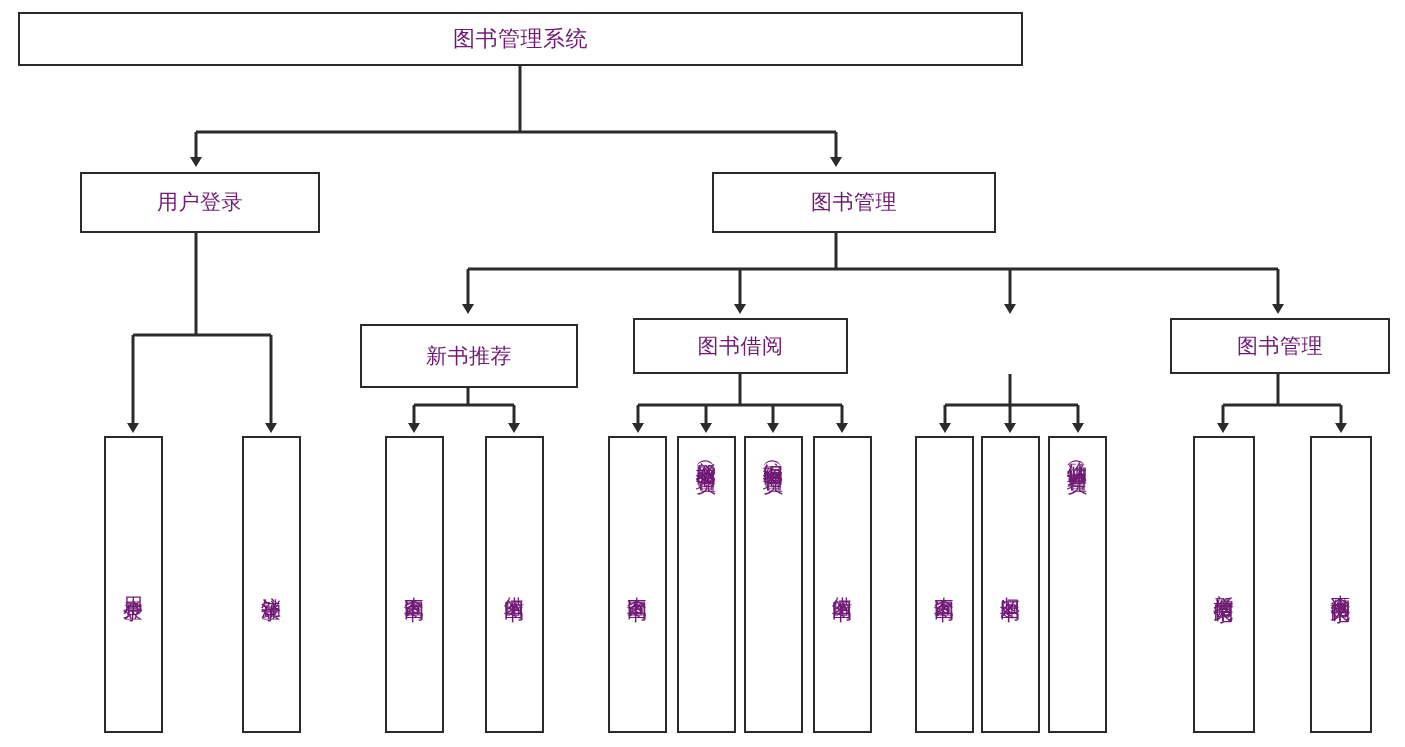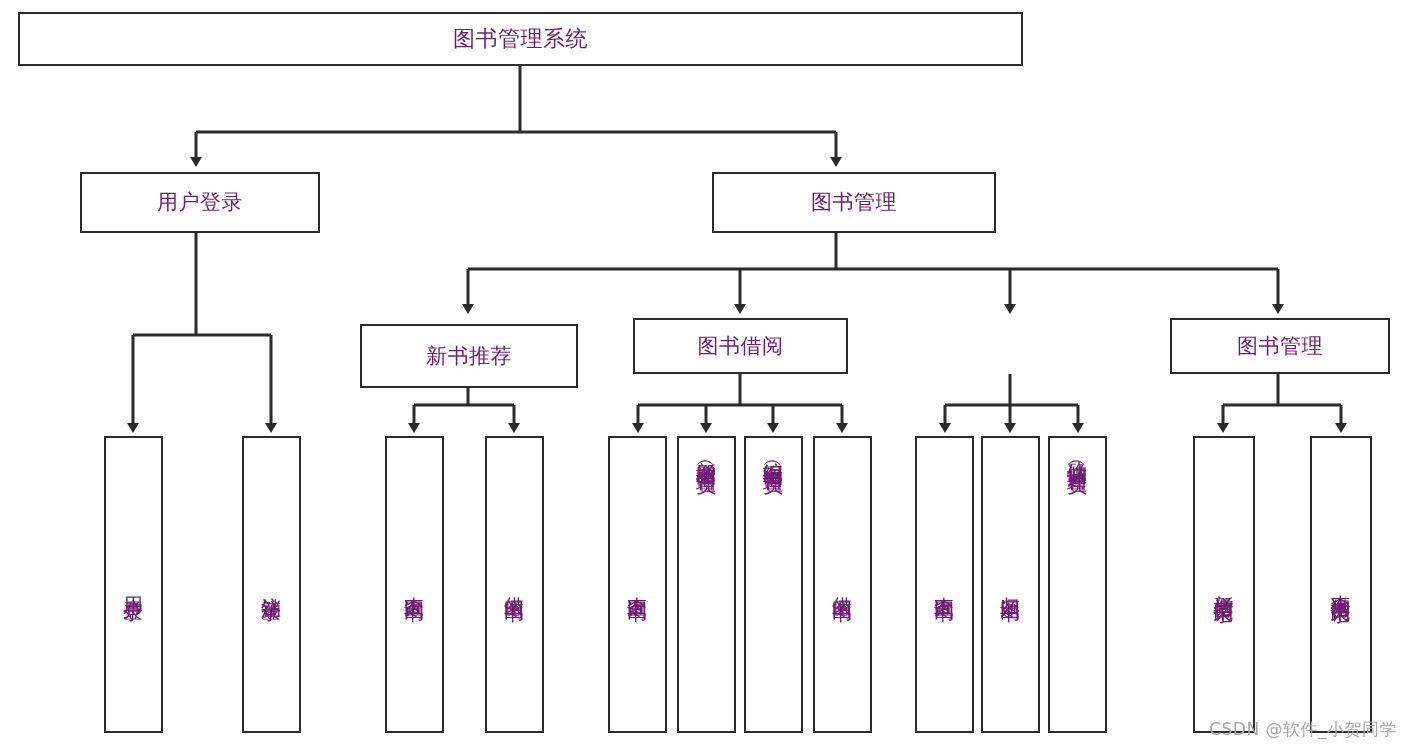--- a/index.html
+++ b/index.html
@@ -202,15 +202,14 @@
   </div>
 
   <div class="node vertical center-text" style="left:1193px; top:436px; width:62px; height:297px;">
     <span class="node-label">新增借阅记录</span>
   </div>
 
   <div class="node vertical center-text" style="left:1310px; top:436px; width:62px; height:297px;">
     <span class="node-label">查询借阅记录</span>
   </div>
 
-  <div class="watermark">CSDN @软件_小贺同学</div>
 
 </div>
 
 </body></html>

